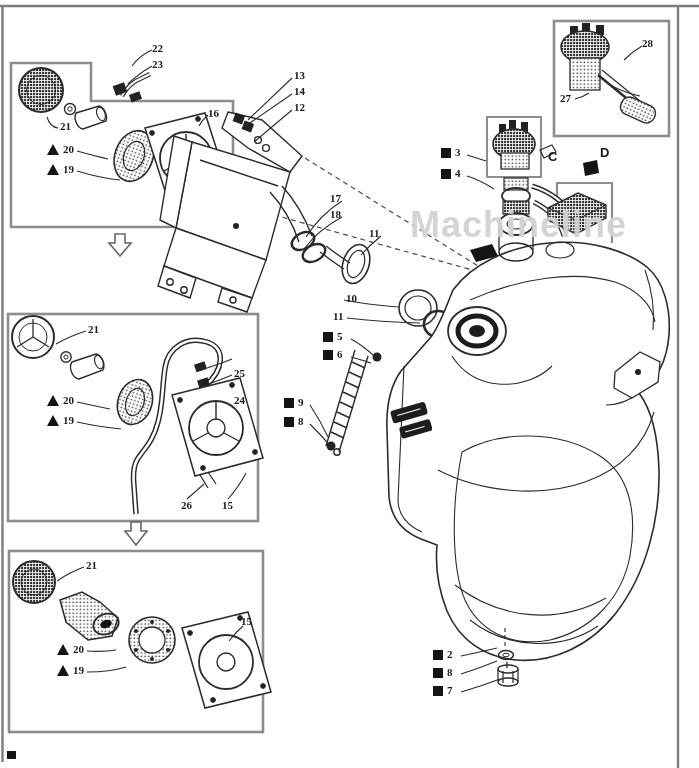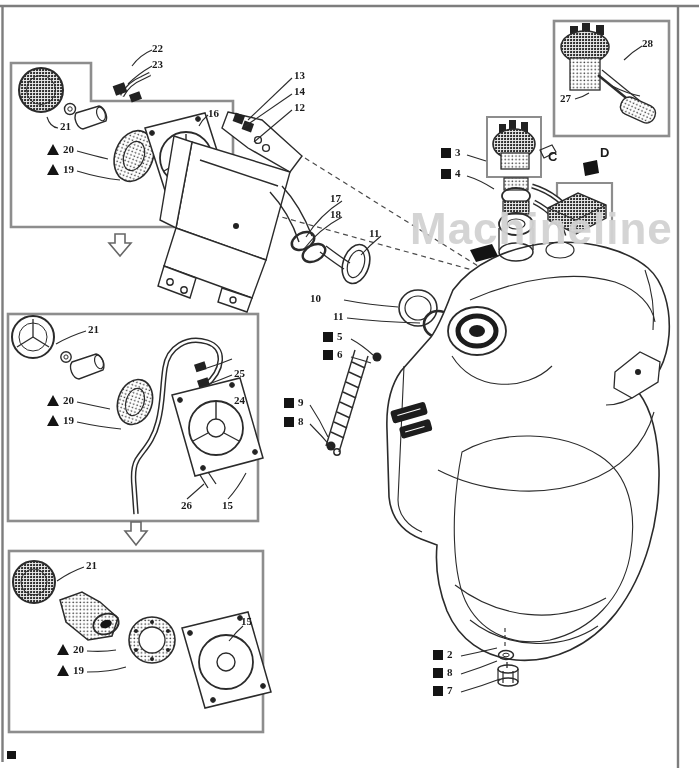--- a/index.html
+++ b/index.html
@@ -6,21 +6,21 @@
   .stage{position:relative;width:699px;height:768px;background:#ffffff;overflow:hidden;
          font-family:"Liberation Sans",sans-serif;}
   .stage svg{position:absolute;left:0;top:0;}
   .callout{position:absolute;display:flex;align-items:center;gap:4px;
            font-size:11px;font-weight:700;color:#1b1b1b;line-height:1;white-space:nowrap;z-index:5;font-family:Liberation Serif, serif;}
   .m-square{width:10px;height:10px;background:#141414;display:inline-block;flex:0 0 auto;}
   .m-triangle{width:0;height:0;border-left:6px solid transparent;border-right:6px solid transparent;
               border-bottom:11px solid #141414;display:inline-block;flex:0 0 auto;}
   .part-letter{position:absolute;font-size:13px;font-weight:700;color:#1b1b1b;z-index:5;}
   .watermark{position:absolute;left:410px;top:204px;z-index:4;
-             font-size:44px;font-weight:700;letter-spacing:1px;
+             font-size:36px;font-weight:700;letter-spacing:1px;
              color:rgba(185,185,185,0.62);
              text-shadow:0 0 1px rgba(255,255,255,0.9);}
 </style>
 </head>
 <body>
 
 <div class="stage">
 
   <svg width="699" height="768" viewBox="0 0 699 768">
     <defs>
@@ -378,21 +378,21 @@
       </div>
       <div class="callout" style="left: 330px; top: 193px;">
         <span>17</span>
       </div>
       <div class="callout" style="left: 330px; top: 209px;">
         <span>18</span>
       </div>
       <div class="callout" style="left: 369px; top: 228px;">
         <span>11</span>
       </div>
-      <div class="callout" style="left: 310px; top: 293px;">
+      <div class="callout" style="left: 346px; top: 293px;">
         <span>10</span>
       </div>
       <div class="callout" style="left: 333px; top: 311px;">
         <span>11</span>
       </div>
       <div class="callout" style="left: 323px; top: 331px;">
         <span class="m-square"></span>
         <span>5</span>
       </div>
       <div class="callout" style="left: 323px; top: 349px;">

